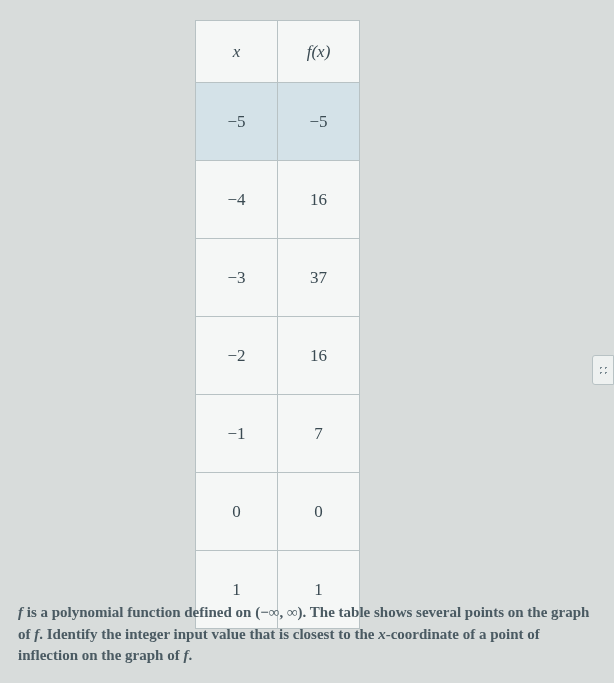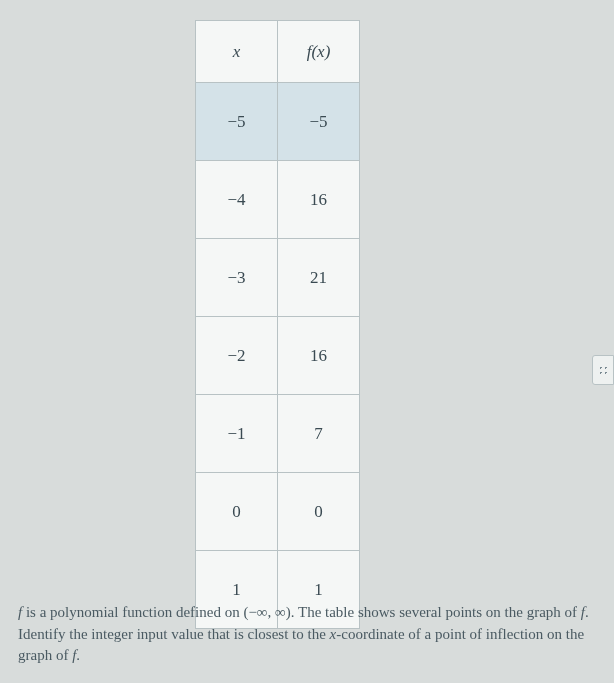--- a/index.html
+++ b/index.html
@@ -52,20 +52,21 @@
       background: #f5f7f6;
     }
     .problem-text {
       position: absolute;
       left: 18px;
       bottom: 16px;
       right: 18px;
       font-size: 15px;
       line-height: 1.45;
       color: #4a5a62;
+      font-weight: bold;
     }
     .problem-text .ital {
       font-style: italic;
       font-family: Georgia, serif;
     }
     .side-tab {
       position: absolute;
       right: 0;
       top: 355px;
       width: 22px;
@@ -104,21 +105,21 @@
         <tr class="highlight">
           <td>−5</td>
           <td>−5</td>
         </tr>
         <tr class="normal">
           <td>−4</td>
           <td>16</td>
         </tr>
         <tr class="normal">
           <td>−3</td>
-          <td>21</td>
+          <td>37</td>
         </tr>
         <tr class="normal">
           <td>−2</td>
           <td>16</td>
         </tr>
         <tr class="normal">
           <td>−1</td>
           <td>7</td>
         </tr>
         <tr class="normal">

